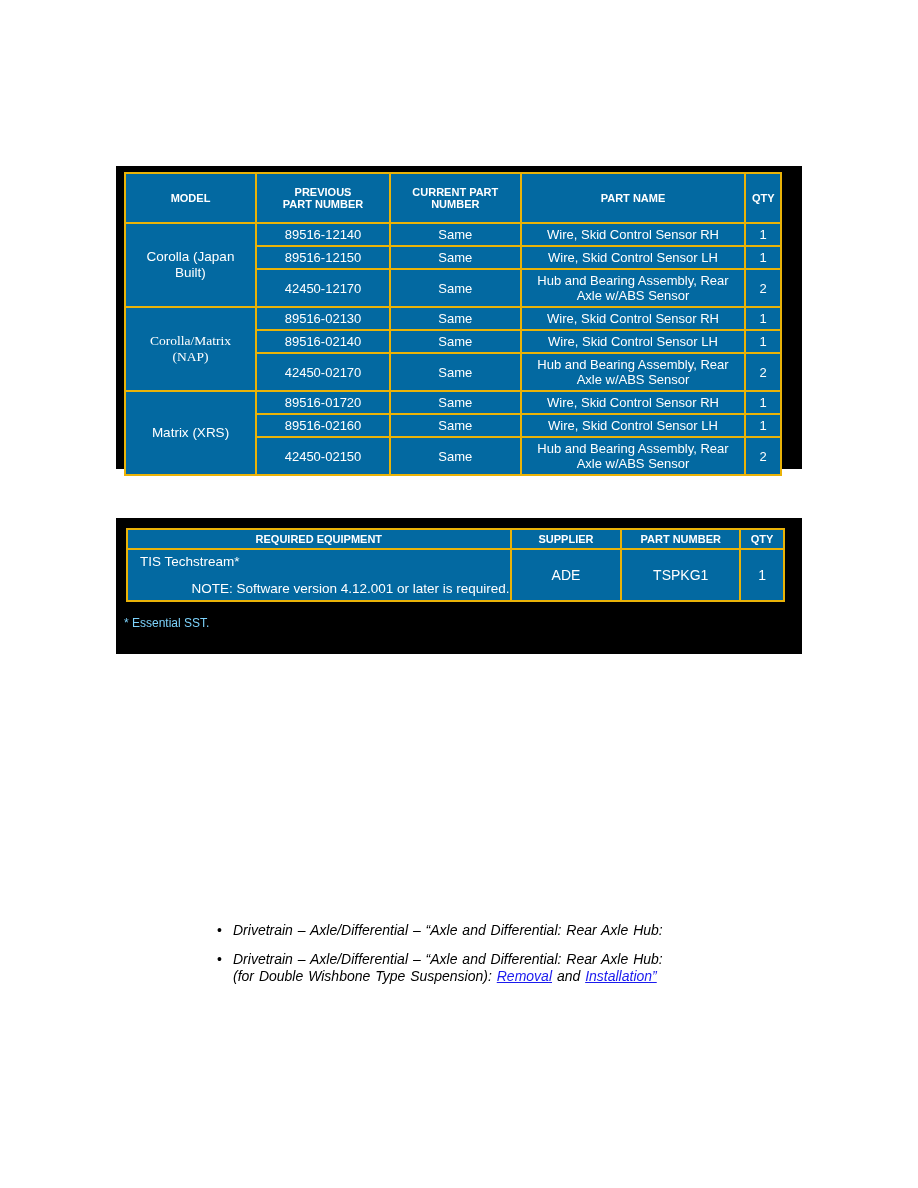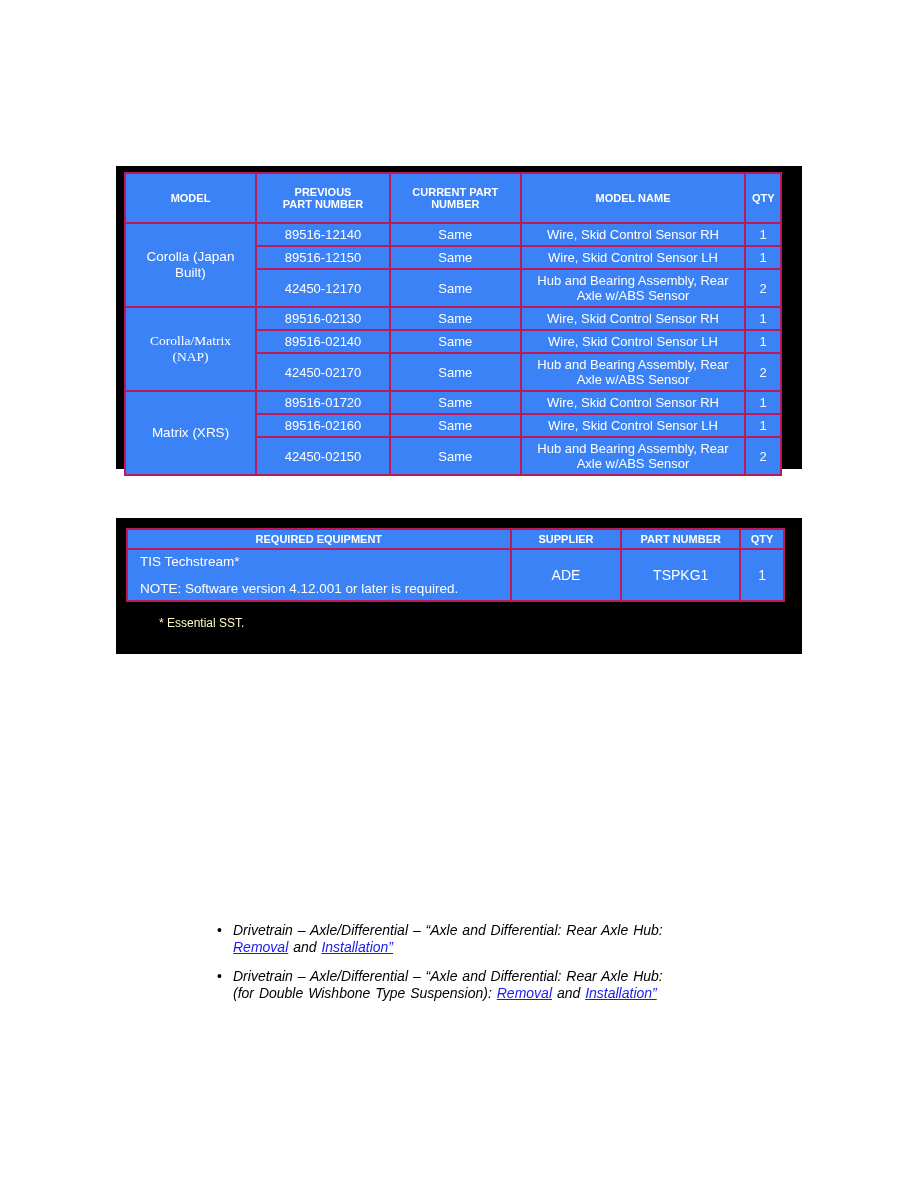--- a/index.html
+++ b/index.html
@@ -5,43 +5,43 @@
   html, body { margin:0; padding:0; background:#ffffff; }
   body { width:918px; height:1188px; position:relative; overflow:hidden;
          font-family:"Liberation Sans", sans-serif; color:#000; }
 
   .black-box { position:absolute; background:#000; }
   #box1 { left:116px; top:166px; width:686px; height:303px; }
   #box2 { left:116px; top:518px; width:686px; height:136px; }
 
   table.parts { position:absolute; border-collapse:collapse; color:#fff;
                 font-family:"Liberation Sans", sans-serif; }
-  table.parts td, table.parts th { border:2px solid #be185d; padding:0; text-align:center;
-                vertical-align:middle; background:#3b82f6; }
+  table.parts td, table.parts th { border:2px solid #eab308; padding:0; text-align:center;
+                vertical-align:middle; background:#0369a1; }
   table.parts th { font-weight:bold; font-size:11px; line-height:12px; }
   table.parts td { font-size:13px; line-height:15px; }
 
   #t1 { left:8px; top:6px; width:658px; }
   #t1 col.c1 { width:106px; } #t1 col.c2 { width:138px; } #t1 col.c3 { width:135px; }
   #t1 col.c4 { width:242px; } #t1 col.c5 { width:37px; }
   #t1 tr.hdr { height:33px; }
   #t1 tr.r-s { height:23px; }
   #t1 tr.r-l { height:38px; }
   #t1 td.model { font-size:13.5px; line-height:16px; }
 
   #t2 { left:10px; top:10px; width:659px; }
   #t2 col.c1 { width:385px; } #t2 col.c2 { width:111px; } #t2 col.c3 { width:119px; } #t2 col.c4 { width:44px; }
   #t2 tr.hdr { height:20px; }
   #t2 tr.body { height:52px; }
   #t2 td.equip { text-align:left; padding-left:12px; font-size:13.5px; }
   #t2 td.equip div { line-height:14px; }
-  #t2 td.equip div.l2 { margin-top:13px; }
+  #t2 td.equip div.l2 { margin-top:13px;text-align:right; }
   #t2 td.cell { font-size:14px; }
 
-  .footnote { position:absolute; left:124px; top:614px; color:#fef9c3; font-size:12px;margin-left:35px; }
+  .footnote { position:absolute; left:124px; top:614px; color:#7dd3fc; font-size:12px; }
 
   .bullets { position:absolute; left:217px; top:922px; width:520px; font-size:14px; line-height:17px; }
   .bullet-item { position:relative; padding-left:16px; margin-bottom:12px; }
   .bullet-dot { position:absolute; left:0; top:0; }
   .bullet-body { word-spacing:1px; }
   .italic { font-style:italic; }
   a.link { color:#1a1aee; text-decoration:underline; font-style:italic; }
 </style>
 </head>
 <body>
@@ -53,21 +53,21 @@
         <col class="c2">
         <col class="c3">
         <col class="c4">
         <col class="c5">
       </colgroup>
     <tbody>
         <tr class="hdr">
       <th>MODEL</th>
       <th style="padding:12px 22px;">PREVIOUS PART NUMBER</th>
       <th style="padding:0 20px;">CURRENT PART NUMBER</th>
-      <th>MODEL NAME</th>
+      <th>PART NAME</th>
       <th>QTY</th>
     </tr>
 
     <tr class="r-s">
       <td class="model" rowspan="3" style="padding:0 14px;">Corolla (Japan Built)</td>
       <td>89516-12140</td>
       <td>Same</td>
       <td>Wire, Skid Control Sensor RH</td>
       <td>1</td>
     </tr>
@@ -154,21 +154,20 @@
   </tbody>
     </table>
   <div class="footnote" style="left:8px; top:98px;">* Essential SST.</div>
 </div>
 
 <div class="bullets">
   <div class="bullet-item">
     <span class="bullet-dot">•</span>
     <div class="bullet-body">
       <div class="italic">Drivetrain – Axle/Differential – “Axle and Differential: Rear Axle Hub:</div>
-      <div class="italic"><a class="link" href="#">Removal</a><span style="white-space:pre;"> and </span><a class="link" href="#">Installation”</a></div>
     </div>
   </div>
   <div class="bullet-item">
     <span class="bullet-dot">•</span>
     <div class="bullet-body">
       <div class="italic">Drivetrain – Axle/Differential – “Axle and Differential: Rear Axle Hub:</div>
       <div class="italic"><span style="white-space:pre;">(for Double Wishbone Type Suspension): </span><a class="link" href="#">Removal</a><span style="white-space:pre;"> and </span><a class="link" href="#">Installation”</a></div>
     </div>
   </div>
 </div>

